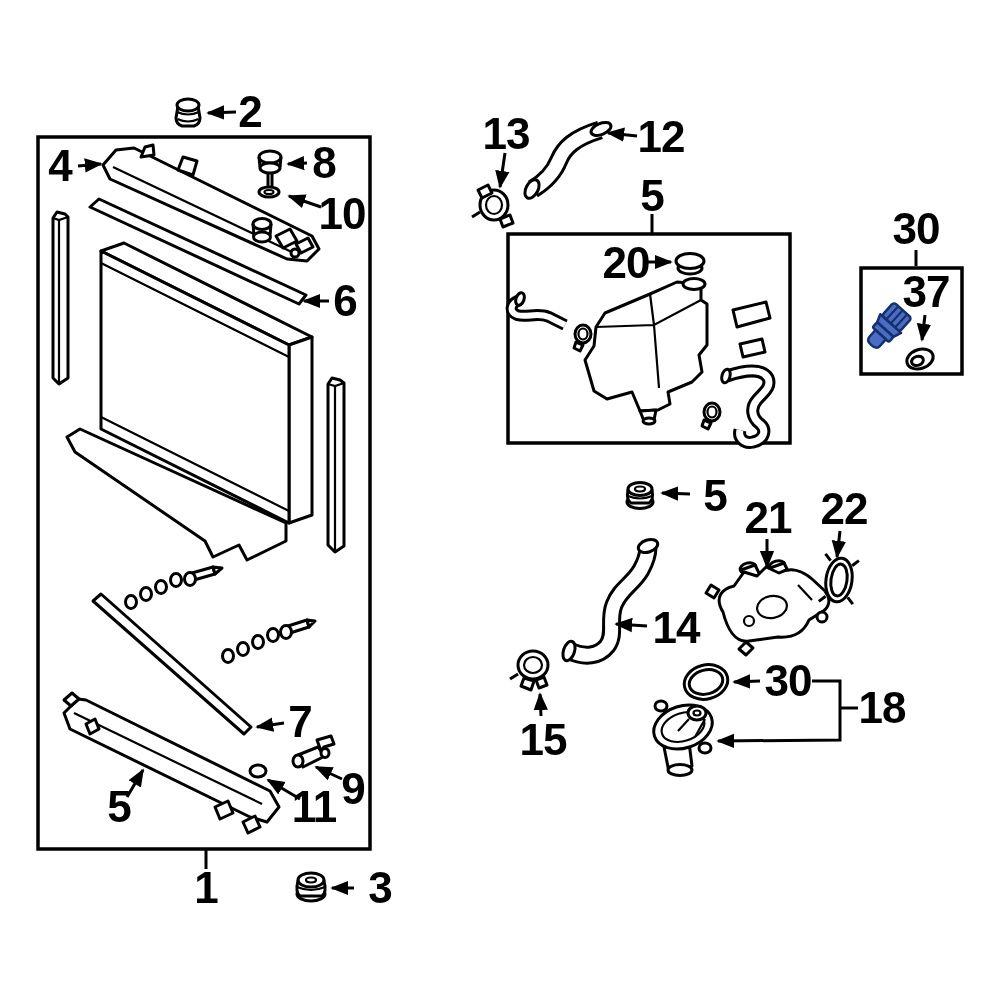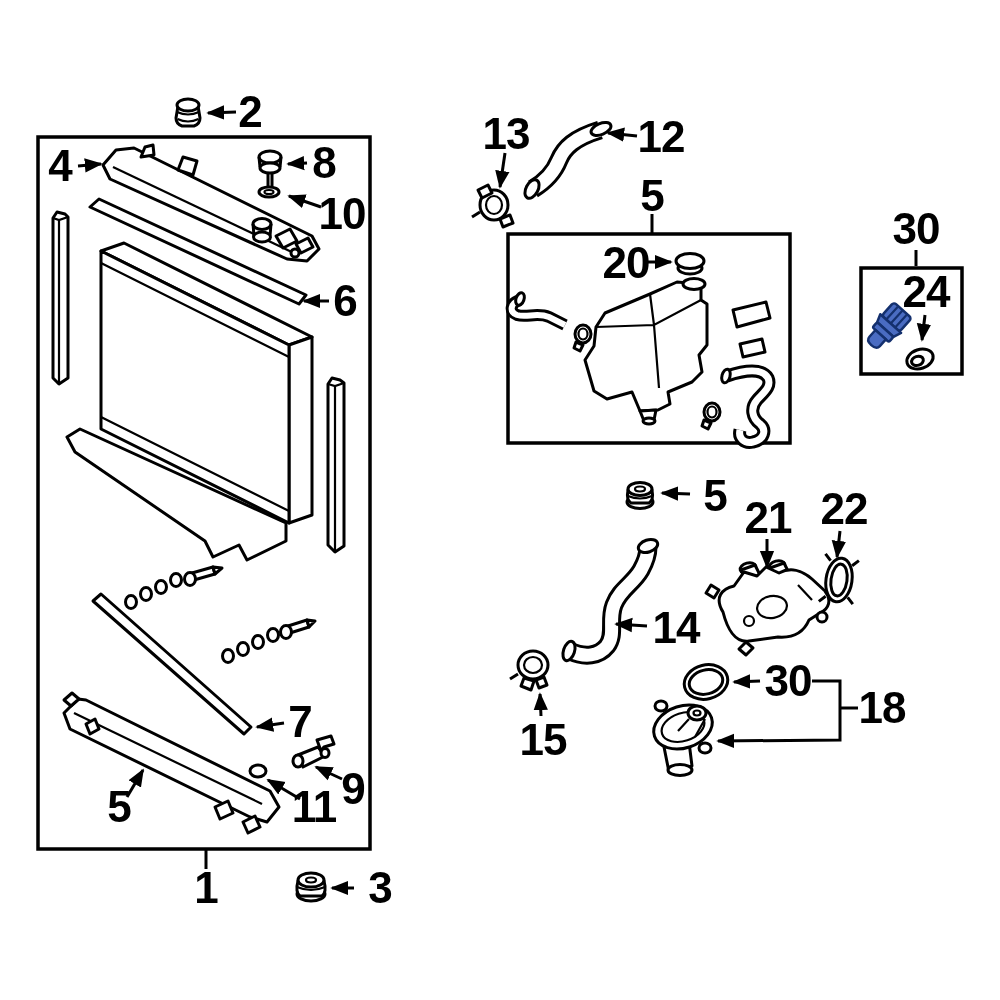--- a/index.html
+++ b/index.html
@@ -301,15 +301,15 @@
 <div class="callout" style="left:676px;top:628px">14</div>
 <div class="callout" style="left:543px;top:740px">15</div>
 <div class="callout" style="left:652px;top:196px">5</div>
 <div class="callout" style="left:715px;top:496px">5</div>
 <div class="callout" style="left:626px;top:263px">20</div>
 <div class="callout" style="left:882px;top:708px">18</div>
 <div class="callout" style="left:788px;top:681px">30</div>
 <div class="callout" style="left:768px;top:518px">21</div>
 <div class="callout" style="left:844px;top:509px">22</div>
 <div class="callout" style="left:916px;top:229px">30</div>
-<div class="callout" style="left:926px;top:292px">24</div>
+<div class="callout" style="left:926px;top:292px">37</div>
 
 </div>
 
 </body></html>

